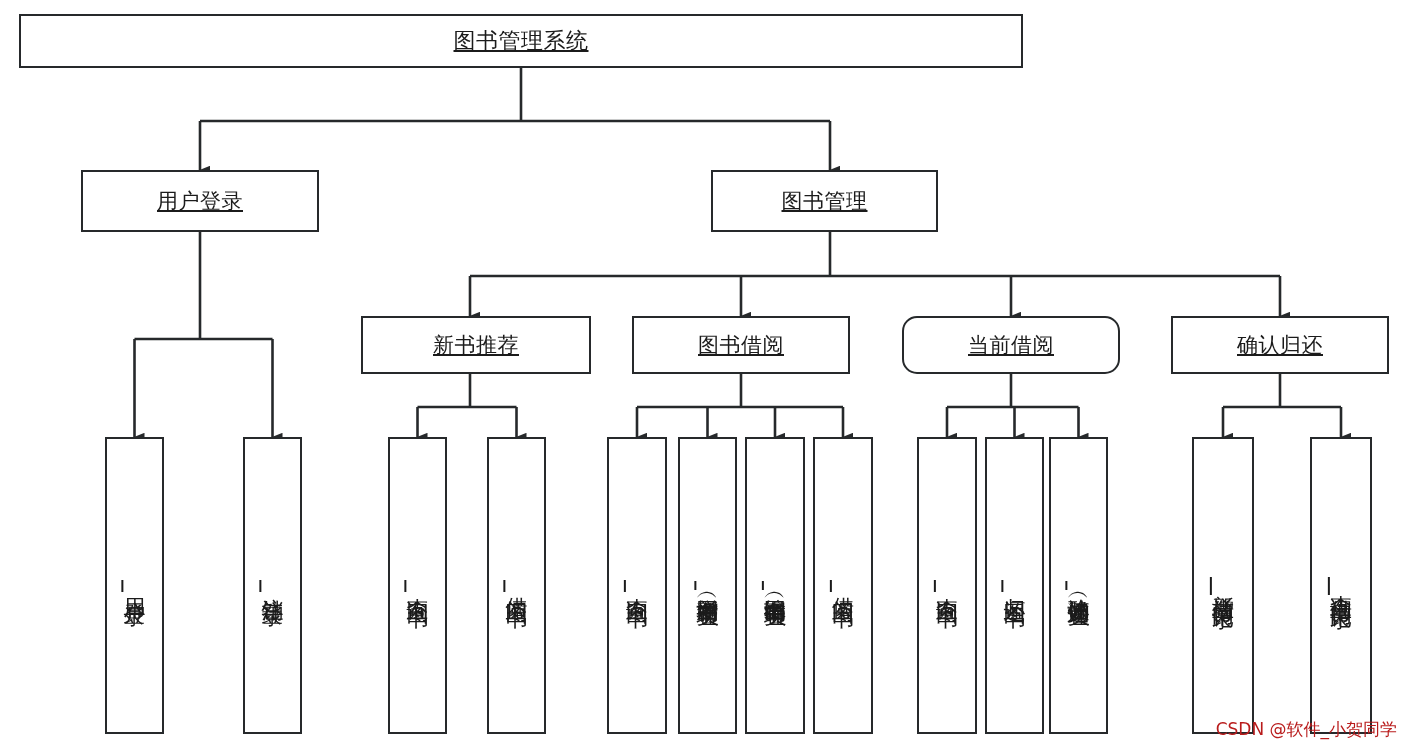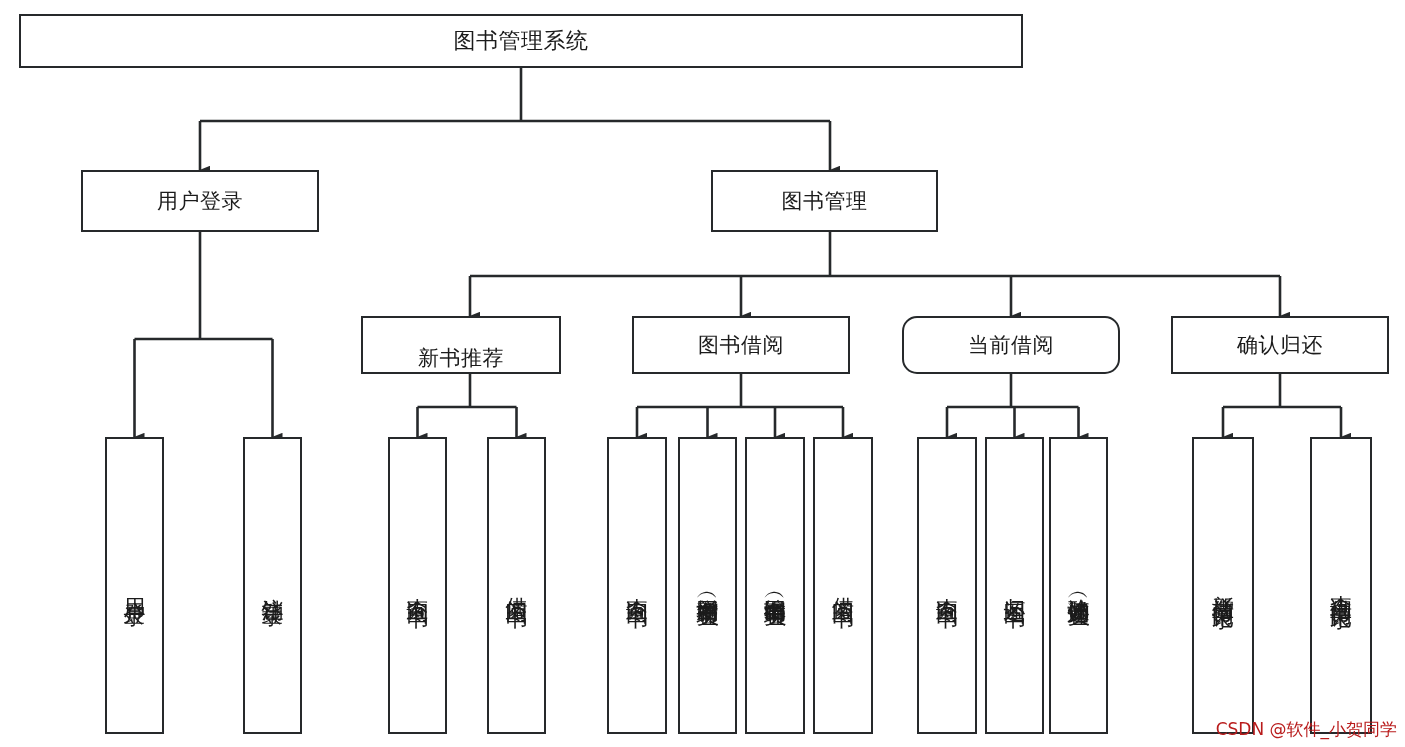--- a/index.html
+++ b/index.html
@@ -26,20 +26,21 @@
   }
   .node {
     position: absolute;
     box-sizing: border-box;
     border: 2px solid #26292b;
     background: #ffffff;
     display: flex;
     align-items: center;
     justify-content: center;
     color: #1b1b1b;
+    text-decoration: underline;
   }
   .node-h {
     font-size: 21px;
     letter-spacing: 0.5px;
     white-space: nowrap;
   }
   .node-root {
     font-size: 22px;
   }
   .node-v {
@@ -115,21 +116,21 @@
   <div id="node-layer">
       <div class="node node-h node-root" id="node-root" style="left: 19px; top: 14px; width: 1004px; height: 54px;">
         <span>图书管理系统</span>
       </div>
       <div class="node node-h" id="node-user-login" style="left: 81px; top: 170px; width: 238px; height: 62px;">
         <span>用户登录</span>
       </div>
       <div class="node node-h" id="node-book-manage" style="left: 711px; top: 170px; width: 227px; height: 62px;">
         <span>图书管理</span>
       </div>
-      <div class="node node-h" id="node-new-book-rec" style="left: 361px; top: 316px; width: 200px; height: 58px; align-items: flex-end;">
+      <div class="node node-h" id="node-new-book-rec" style="left: 361px; top: 316px; width: 230px; height: 58px;">
         <span>新书推荐</span>
       </div>
       <div class="node node-h" id="node-book-borrow" style="left: 632px; top: 316px; width: 218px; height: 58px;">
         <span>图书借阅</span>
       </div>
       <div class="node node-h" id="node-current-borrow" style="left: 902px; top: 316px; width: 218px; height: 58px; border-radius: 15px;">
         <span>当前借阅</span>
       </div>
       <div class="node node-h" id="node-borrow-record" style="left: 1171px; top: 316px; width: 218px; height: 58px;">
         <span>确认归还</span>

